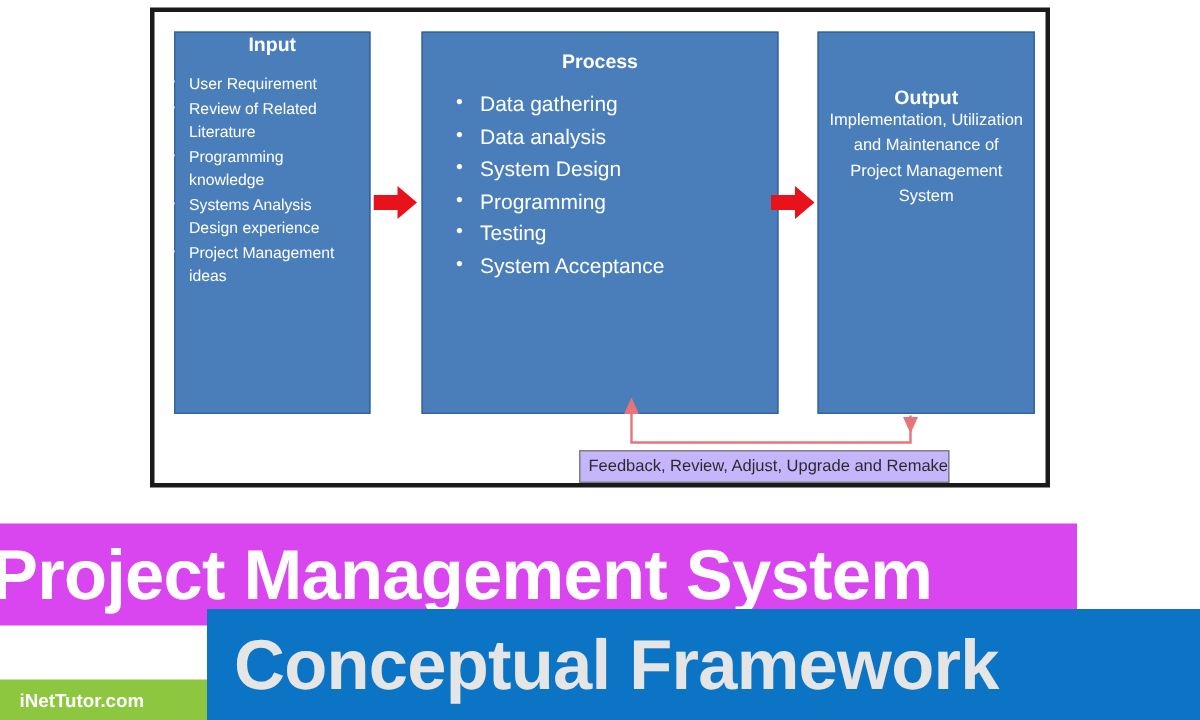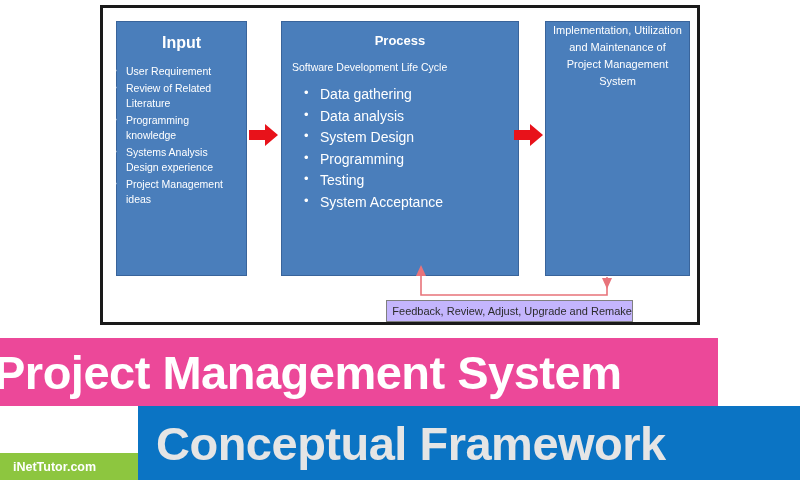--- a/index.html
+++ b/index.html
@@ -61,22 +61,22 @@
   }
 
   
   #box-input {
     left: 13px;
     top: 13px;
     width: 131px;
     height: 255px;
   }
   #box-input .stage-title {
-    font-size: 16px;
-    margin-top: 12px;
+    font-size: 13px;
+    margin-top: 0;
   }
   #box-input ul.stage-list {
     margin-top: 12px;
     padding-left: 9px;
     padding-right: 6px;
   }
   #box-input ul.stage-list li {
     font-size: 10.5px;
     line-height: 15.5px;
     margin-bottom: 1px;
@@ -169,24 +169,24 @@
   #feedback-box span {
     font-size: 11px;
     color: #2b2b2b;
     white-space: nowrap;
   }
 
   
   #banner-gold {
     position: absolute;
     left: 0;
-    top: 338px;
+    top: 349px;
     width: 718px;
     height: 68px;
-    background: #ec4899;
+    background: #d946ef;
     overflow: hidden;
   }
   #banner-gold-text {
     position: absolute;
     left: -6px;
     top: 50%;
     transform: translateY(-50%);
     font-size: 47px;
     font-weight: bold;
     color: #ffffff;
@@ -249,38 +249,38 @@
   </div>
 
   <div class="block-arrow" id="arrow-input-process">
     <svg width="30" height="24" viewBox="0 0 30 24" xmlns="http://www.w3.org/2000/svg">
       <polygon points="0,7 16,7 16,1 29,12 16,23 16,17 0,17" fill="#e8121a"></polygon>
     </svg>
   </div>
 
   <div class="stage-box" id="box-process">
     <div class="stage-title">Process</div>
-    <div class="stage-sub">Software Development Life Cycle</div>
     <ul class="stage-list">
       <li>Data gathering</li>
       <li>Data analysis</li>
       <li>System Design</li>
       <li>Programming</li>
       <li>Testing</li>
       <li>System Acceptance</li>
     </ul>
   </div>
 
   <div class="block-arrow" id="arrow-process-output">
     <svg width="30" height="24" viewBox="0 0 30 24" xmlns="http://www.w3.org/2000/svg">
       <polygon points="0,7 16,7 16,1 29,12 16,23 16,17 0,17" fill="#e8121a"></polygon>
     </svg>
   </div>
 
   <div class="stage-box" id="box-output">
+    <div class="stage-title">Output</div>
     <div class="stage-sub">Implementation, Utilization and Maintenance of Project Management System</div>
   </div>
 
   <div id="feedback-loop">
     <svg width="220" height="40" viewBox="0 0 220 40" xmlns="http://www.w3.org/2000/svg">
       <polyline points="18,12 18,32 204,32 204,14" fill="none" stroke="#e8737a" stroke-width="1.6"></polyline>
       <polygon points="18,2 13,13 23,13" fill="#e8737a"></polygon>
       <polygon points="204,26 199,15 209,15" fill="#e8737a"></polygon>
     </svg>
   </div>

